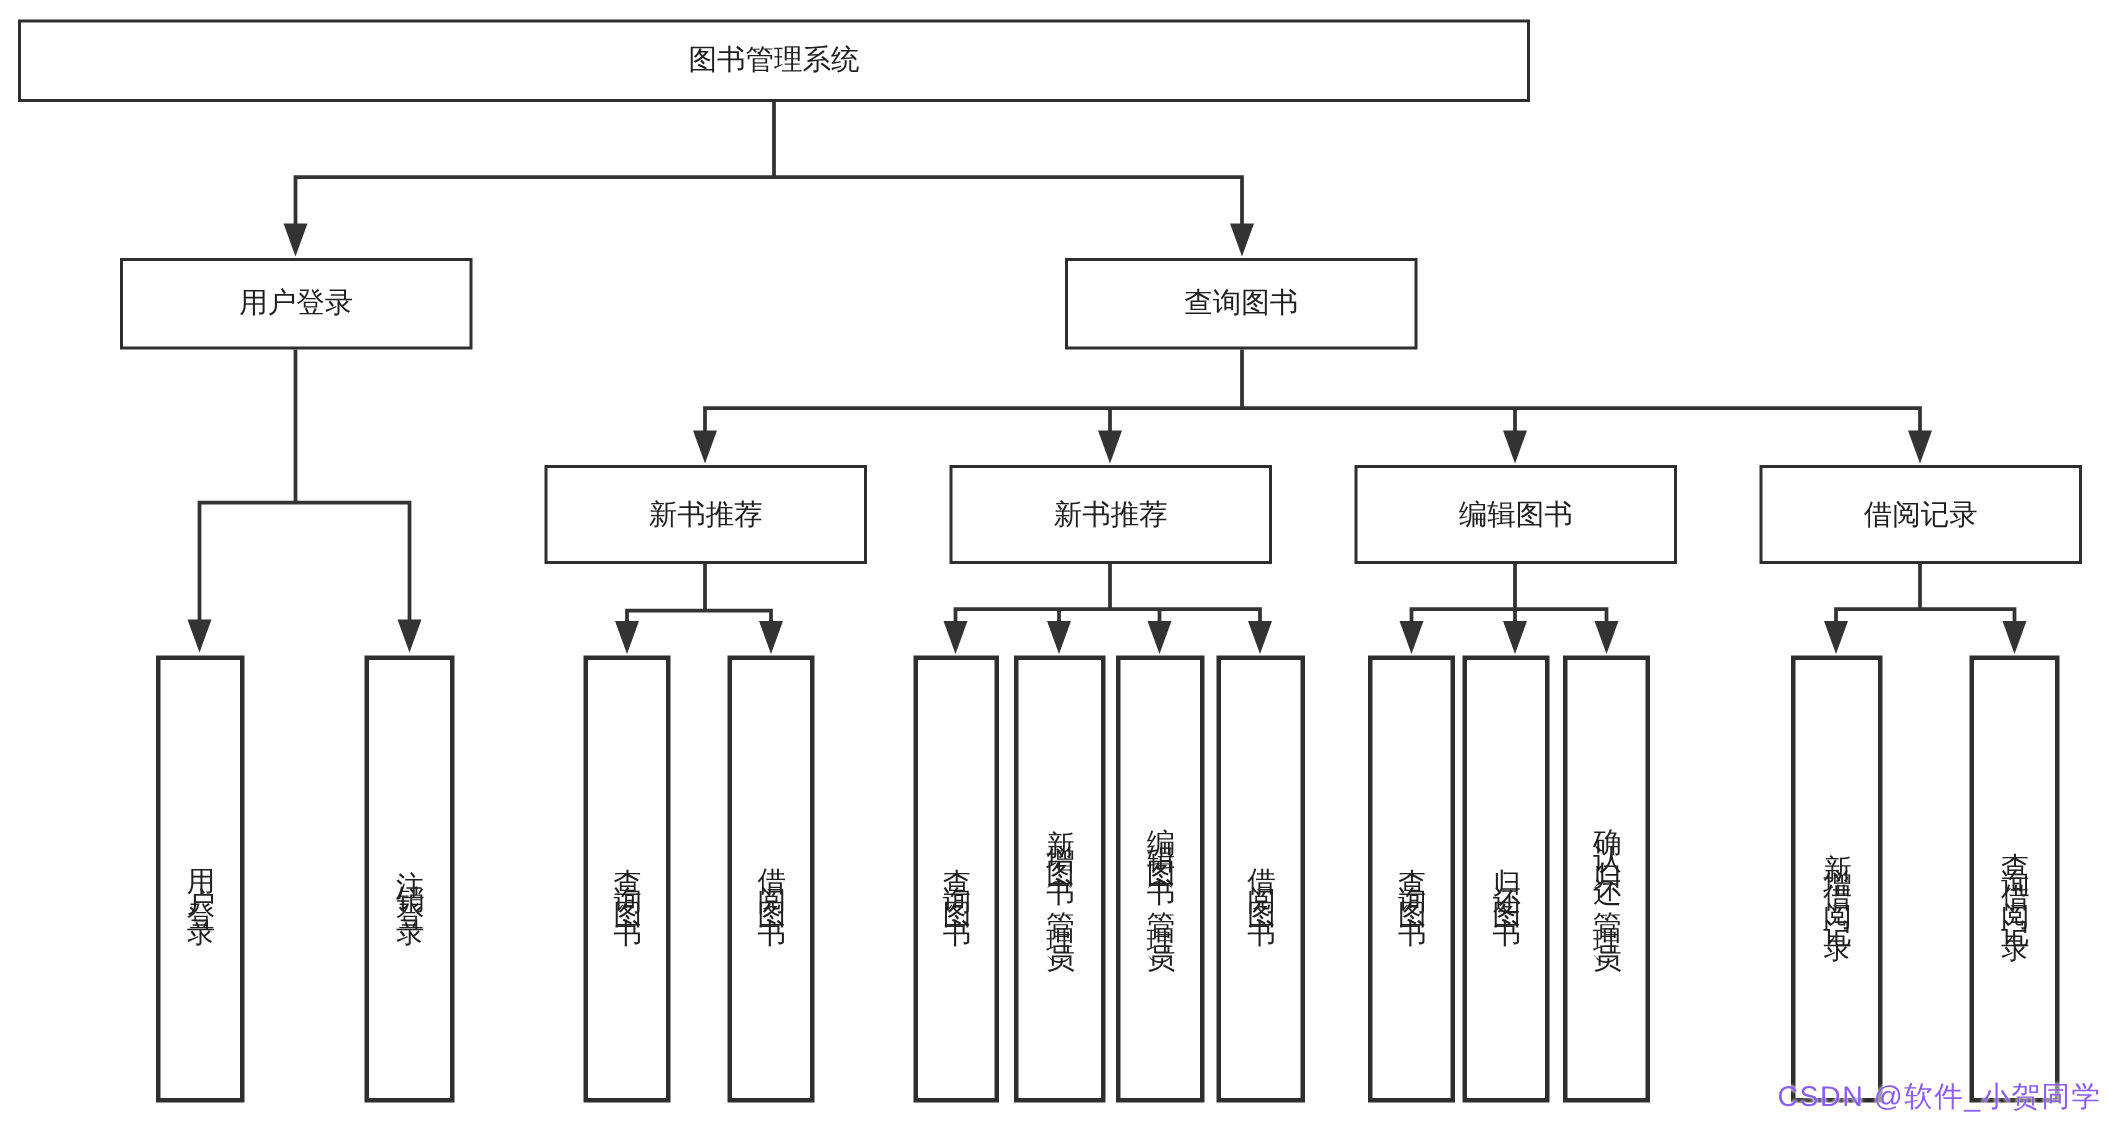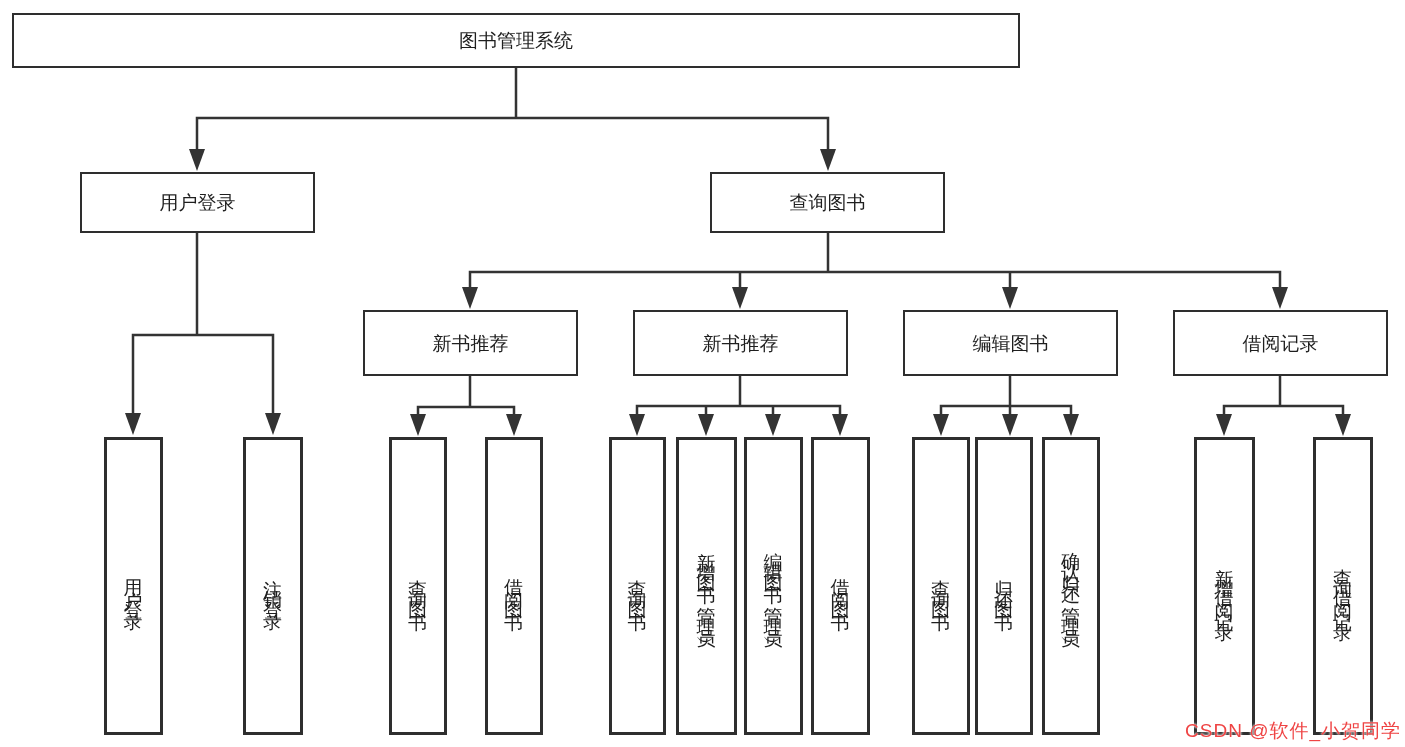--- a/index.html
+++ b/index.html
@@ -35,21 +35,21 @@
     writing-mode: vertical-rl;
     text-orientation: mixed;
     letter-spacing: 11px;
     white-space: nowrap;
   }
   .watermark {
     position: absolute;
     right: 4px;
     bottom: 3px;
     font-size: 19px;
-    color: #ef4444;
+    color: #8b5cf6;
     letter-spacing: 1px;
     text-shadow: 0 0 3px #ffffff, 0 0 2px #ffffff;
     white-space: nowrap;
     margin-left: 15px;
   }
 </style>
 </head>
 <body>
 
 <div class="canvas">

